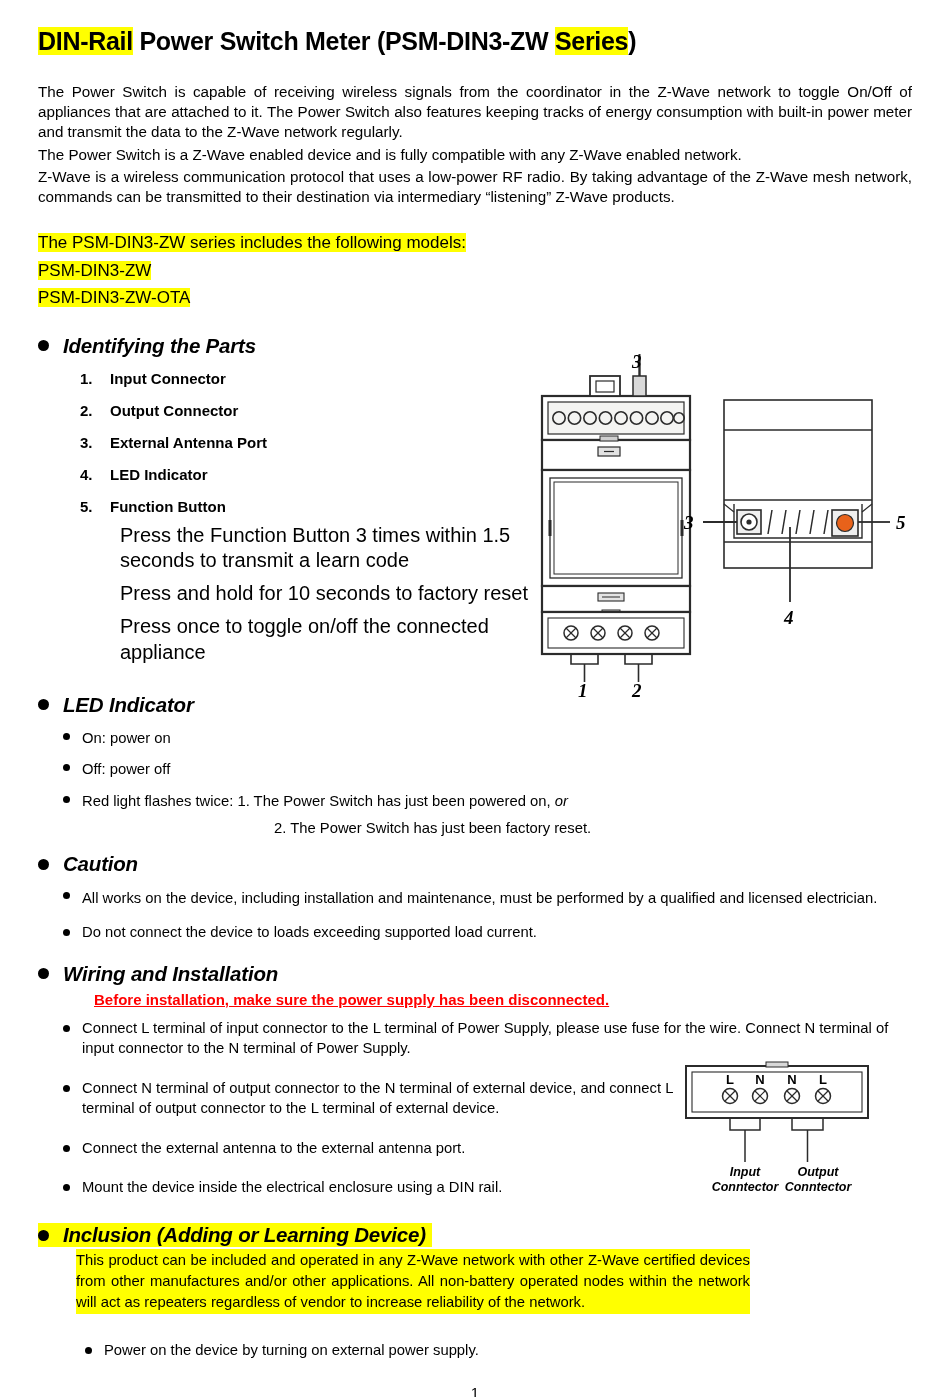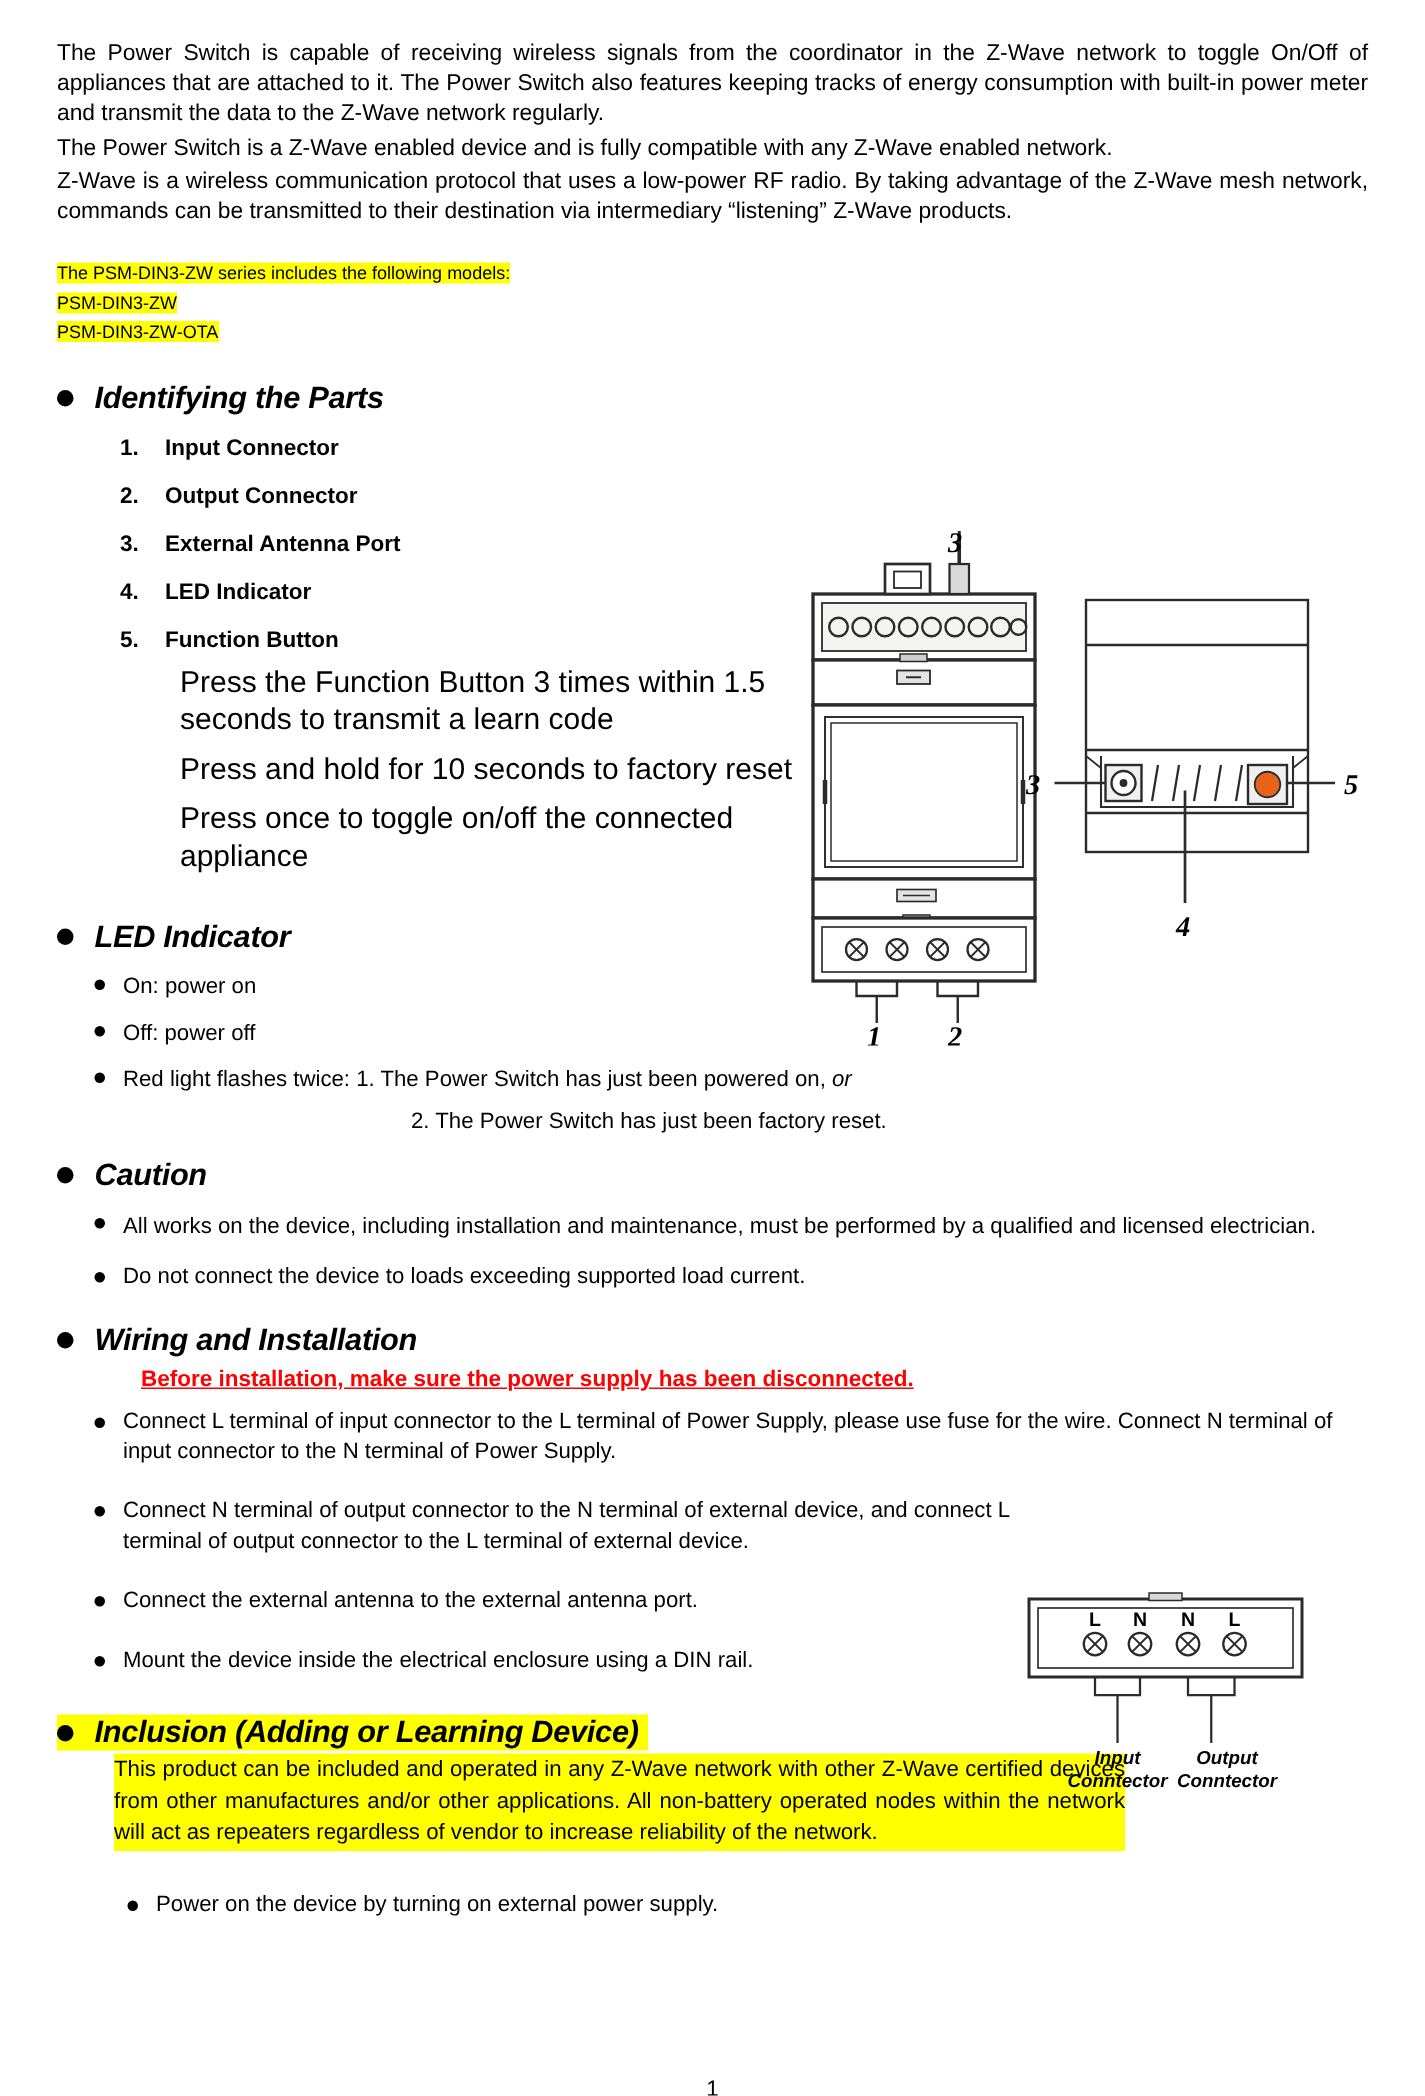--- a/index.html
+++ b/index.html
@@ -34,21 +34,21 @@
     line-height: 1.33;
     margin: 0 0 2px 0;
     text-align: justify;
     text-justify: inter-word;
   }
   .intro p.nojust { text-align: left; }
 
   
   .models { margin-top: 22px; }
   .models div {
-    font-size: 12px;
+    font-size: 17px;
     line-height: 1.62;
     margin: 0;
   }
   .models span { background: #FFFF00; }
 
   
   .section-head {
     display: flex;
     align-items: center;
     gap: 14px;
@@ -155,20 +155,23 @@
     position: absolute;
     left: 682px; top: 1032px;
     width: 210px; height: 140px;
   }
 </style>
 </head>
 <body>
 
 <div class="page">
 
+  <div class="title">
+    <span class="hl">DIN-Rail</span><span> Power Switch Meter (PSM-DIN3-ZW </span><span class="hl">Series</span><span>)</span>
+  </div>
 
   <div class="intro">
     <p>The Power Switch is capable of receiving wireless signals from the coordinator in the Z-Wave network to toggle On/Off of appliances that are attached to it. The Power Switch also features keeping tracks of energy consumption with built-in power meter and transmit the data to the Z-Wave network regularly.</p>
     <p class="nojust">The Power Switch is a Z-Wave enabled device and is fully compatible with any Z-Wave enabled network.</p>
     <p>Z-Wave is a wireless communication protocol that uses a low-power RF radio. By taking advantage of the Z-Wave mesh network, commands can be transmitted to their destination via intermediary “listening” Z-Wave products.</p>
   </div>
 
   <div class="models">
     <div><span>The PSM-DIN3-ZW series includes the following models:</span></div>
     <div><span>PSM-DIN3-ZW</span></div>

